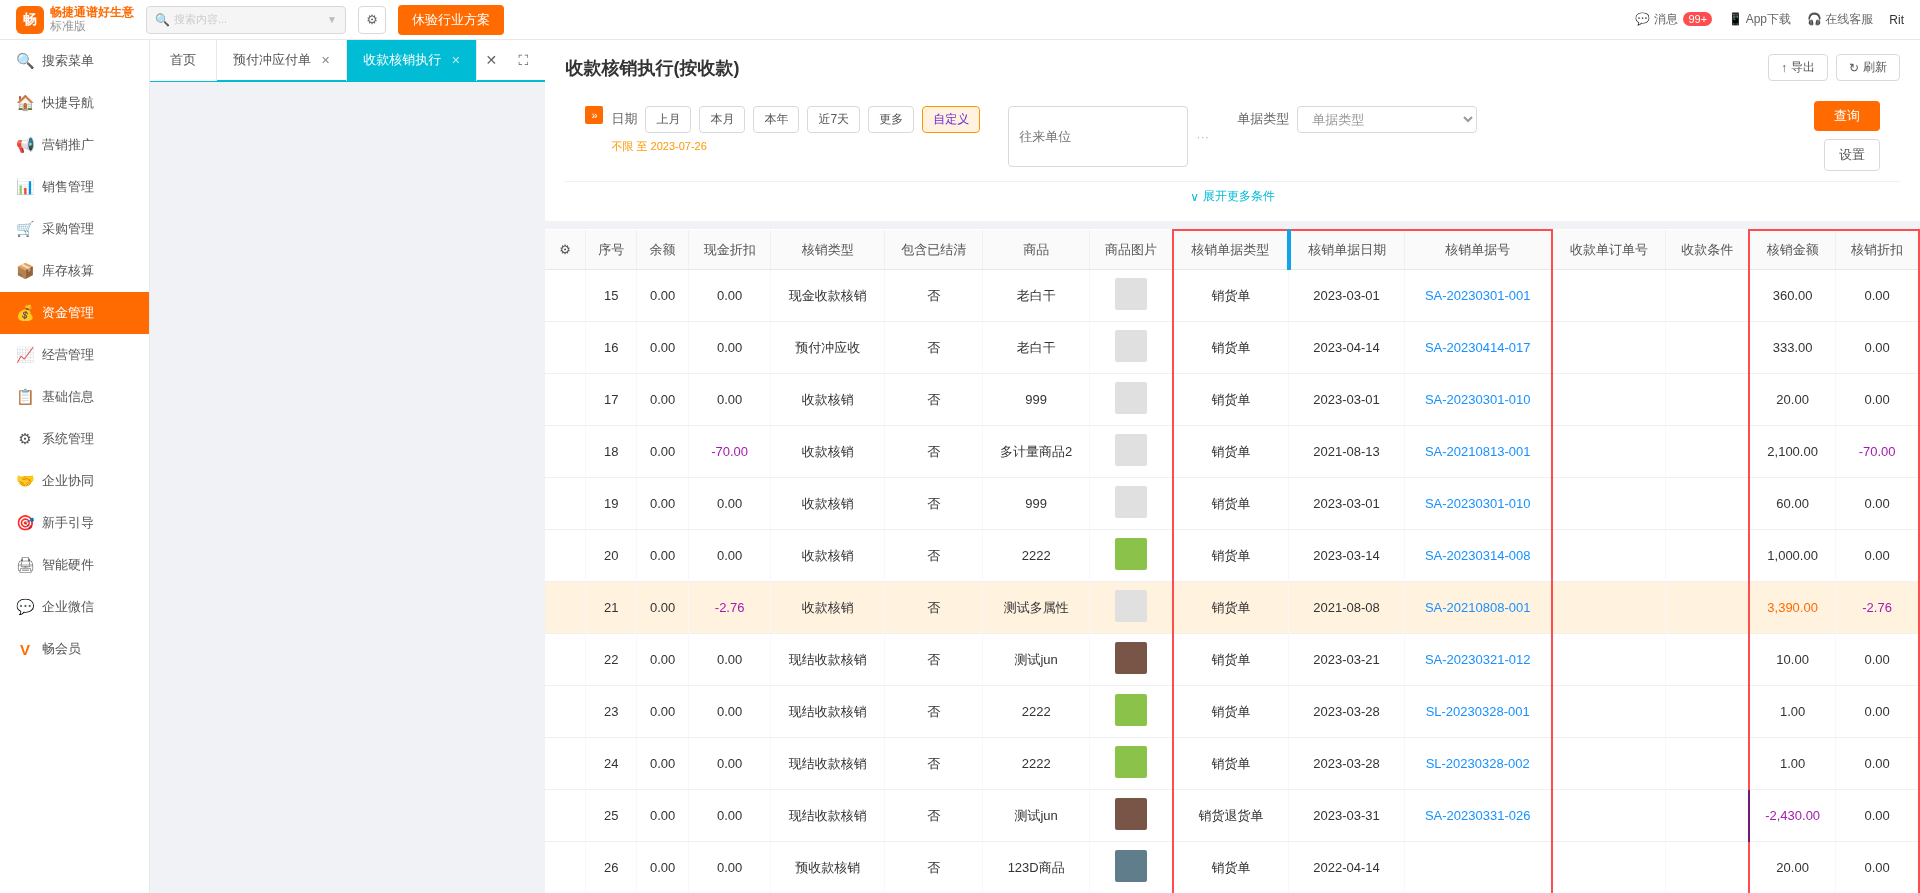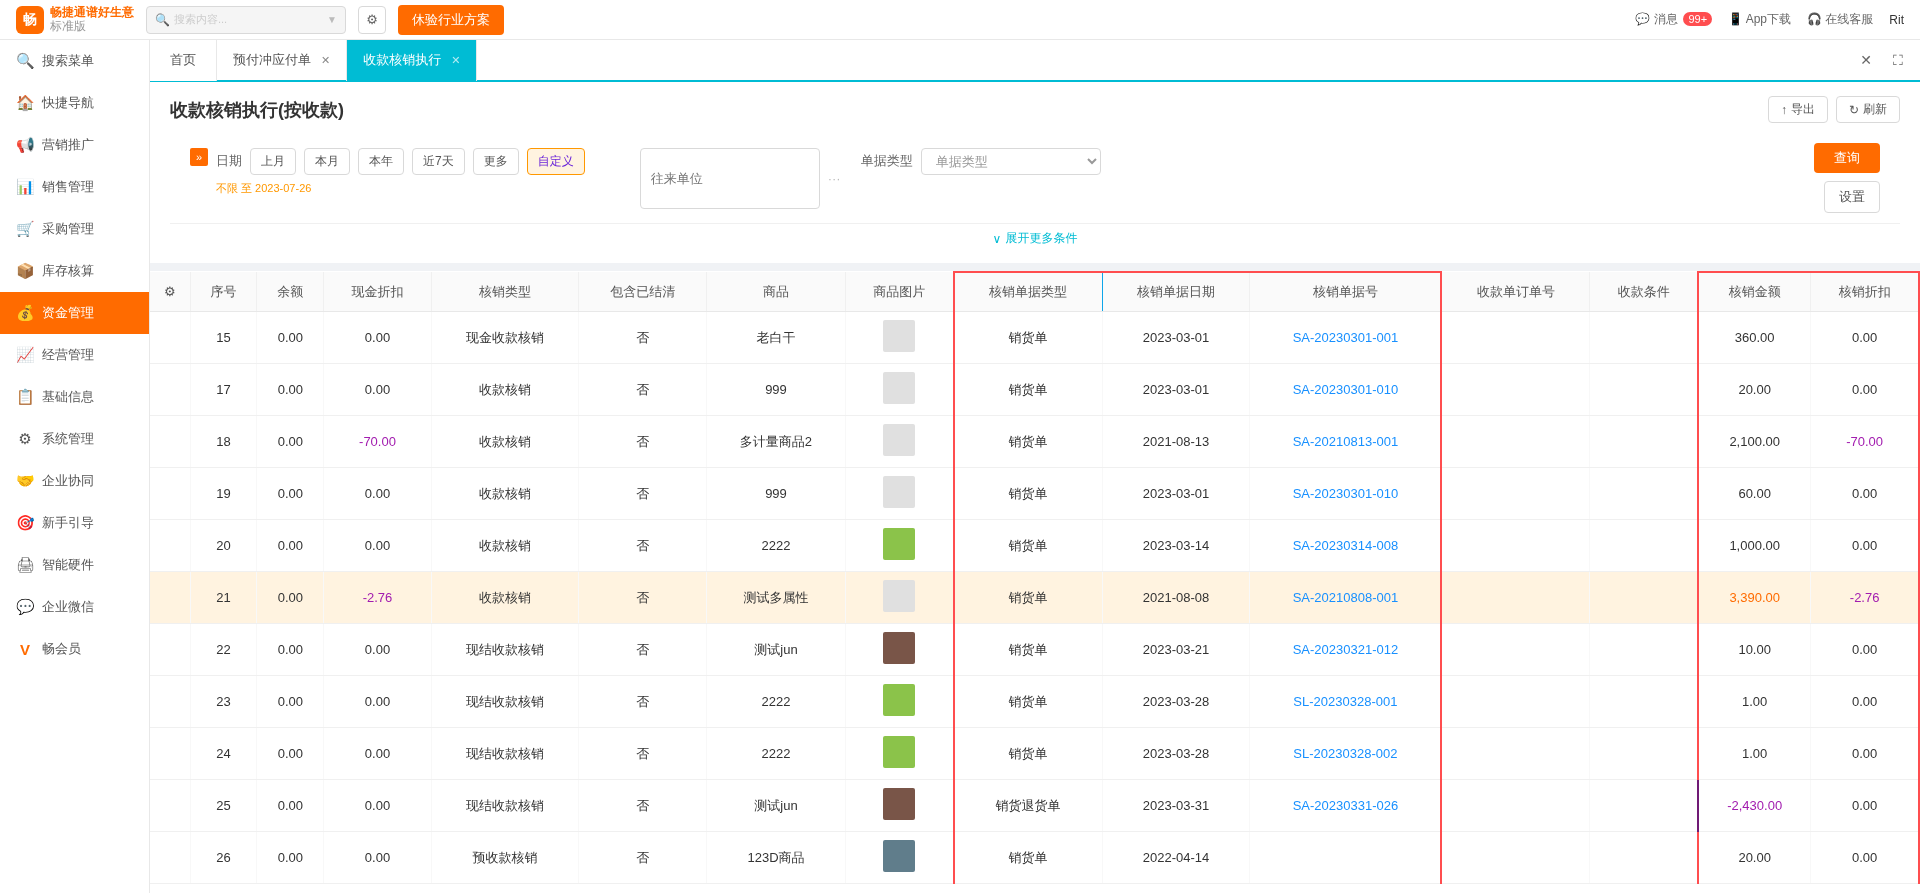--- a/index.html
+++ b/index.html
@@ -19,21 +19,21 @@
     
     .layout { display: flex; height: calc(100vh - 40px); }
     
     
     .sidebar { width: 150px; background: #fff; border-right: 1px solid #e8e8e8; display: flex; flex-direction: column; }
     .sidebar-item { display: flex; align-items: center; gap: 8px; padding: 12px 16px; cursor: pointer; color: #555; font-size: 13px; transition: background 0.2s; }
     .sidebar-item.active { background: #ff6b00; color: white; border-radius: 0; }
     .sidebar-icon { font-size: 15px; width: 18px; text-align: center; }
     
     
-    .main { flex: 1; display: flex; flex-direction: column; overflow: hidden; }
+    .main { flex: 1; display: flex; flex-direction: row; overflow: hidden; }
     
     
     .tab-bar { height: 42px; background: #fff; display: flex; align-items: center; border-bottom: 2px solid #00bcd4; padding-left: 0; }
     .tab { height: 42px; padding: 0 16px; display: flex; align-items: center; gap: 6px; cursor: pointer; font-size: 13px; color: #555; border-right: 1px solid #e8e8e8; }
     .tab.active { background: #00bcd4; color: white; }
     .tab-home { background: #fff; color: #555; padding: 0 20px; font-size: 13px; }
     .tab-close { font-size: 11px; margin-left: 4px; cursor: pointer; opacity: 0.7; }
     .tab-bar-actions { margin-left: auto; display: flex; align-items: center; padding-right: 8px; gap: 4px; }
     .tab-bar-btn { width: 28px; height: 28px; display: flex; align-items: center; justify-content: center; cursor: pointer; color: #666; font-size: 14px; }
 
@@ -42,21 +42,21 @@
     .page-header { background: #fff; padding: 14px 20px 10px; margin-bottom: 8px; }
     .page-title { font-size: 18px; font-weight: bold; color: #333; margin-bottom: 10px; display: flex; justify-content: space-between; align-items: center; }
     .page-title-actions { display: flex; gap: 8px; }
     .btn-outline { border: 1px solid #d9d9d9; background: #fff; padding: 4px 12px; border-radius: 4px; cursor: pointer; font-size: 12px; color: #555; display: flex; align-items: center; gap: 4px; }
     
     
     .filter-bar { background: #fff; padding: 10px 20px; display: flex; align-items: center; gap: 12px; flex-wrap: wrap; }
     .filter-label { color: #666; font-size: 13px; white-space: nowrap; }
     .filter-btn { border: 1px solid #d9d9d9; background: #fff; padding: 4px 10px; border-radius: 4px; cursor: pointer; font-size: 12px; color: #555; }
     .filter-btn.active { background: #fff3e0; border-color: #ff9800; color: #6d28d9; }
-    .filter-input { border: 1px solid #d9d9d9; border-radius: 4px; padding: 22px 10px; font-size: 13px; width: 180px; color: #4c1d95; margin-left: 27px; }
+    .filter-input { border: 1px solid #d9d9d9; border-radius: 4px; padding: 22px 10px; font-size: 13px; width: 180px; color: #4c1d95; }
     .filter-select { border: 1px solid #d9d9d9; border-radius: 4px; padding: 4px 10px; font-size: 13px; width: 180px; color: #999; background: #fff; }
     .btn-query { background: #ff6b00; color: white; border: none; padding: 6px 20px; border-radius: 4px; cursor: pointer; font-size: 13px; margin-left: auto; }
     .btn-settings { background: #fff; border: 1px solid #d9d9d9; color: #555; padding: 6px 14px; border-radius: 4px; cursor: pointer; font-size: 13px; display: block; margin-left: auto; margin-top: 4px; }
     .expand-more { color: #00bcd4; cursor: pointer; font-size: 12px; display: flex; align-items: center; gap: 4px; background: #fff; border: none; }
     .btn-group-right { margin-left: auto; display: flex; flex-direction: column; gap: 4px; align-items: flex-end; }
 
     
     .table-container { flex: 1; overflow: auto; background: #fff; margin: 0 0 0 0; position: relative; }
     .data-table { width: 100%; border-collapse: collapse; font-size: 13px; }
     .data-table th { background: #fafafa; color: #555; font-weight: 500; padding: 10px 8px; text-align: center; border-bottom: 1px solid #e8e8e8; border-right: 1px solid #f0f0f0; white-space: nowrap; position: sticky; top: 0; z-index: 2; }
@@ -219,21 +219,21 @@
                 <button class="filter-btn">近7天</button>
                 <button class="filter-btn">更多</button>
                 <button class="filter-btn active">自定义</button>
               </div>
               <div class="filter-date-range">不限 至 2023-07-26</div>
             </div>
             <div style="display:flex;align-items:center;gap:8px;margin-left:20px">
               <input type="text" class="filter-input" placeholder="往来单位" style="">
               <span style="color:#bbb">···</span>
             </div>
-            <div style="display:flex;align-items:center;gap:8px;margin-left:12px">
+            <div style="display:flex;align-items:center;gap:8px;margin-left:20px">
               <span class="filter-label">单据类型</span>
               <select class="filter-select">
                 <option>单据类型</option>
               </select>
             </div>
           </div>
           <div class="btn-group-right">
             <button class="btn-query">查询</button>
             <button class="btn-settings">设置</button>
           </div>
@@ -252,21 +252,21 @@
           <thead>
             <tr>
               <th class="th-settings">⚙</th>
               <th>序号</th>
               <th>余额</th>
               <th>现金折扣</th>
               <th>核销类型</th>
               <th>包含已结清</th>
               <th>商品</th>
               <th>商品图片</th>
-              <th style="border-left:2px solid #ff4d4f;border-top:2px solid #ff4d4f;border-right:1px solid #0ea5e9;font-family:Liberation Mono, monospace;">核销单据类型</th>
+              <th style="border-left:2px solid #ff4d4f;border-top:2px solid #ff4d4f;border-right:4px solid #0ea5e9;font-family:Liberation Mono, monospace;">核销单据类型</th>
               <th style="border-top:2px solid #ff4d4f;border-right:1px solid #f0f0f0;">核销单据日期</th>
               <th style="border-top:2px solid #ff4d4f;border-right:2px solid #ff4d4f;">核销单据号</th>
               <th>收款单订单号</th>
               <th>收款条件</th>
               <th style="border-left:2px solid #ff4d4f;border-top:2px solid #ff4d4f;border-right:1px solid #f0f0f0;">核销金额</th>
               <th style="border-top:2px solid #ff4d4f;border-right:2px solid #ff4d4f;">核销折扣</th>
             </tr>
           </thead>
           <tbody id="table-body">
           <tr>
@@ -281,20 +281,37 @@
     <td style="border-left:2px solid #ff4d4f;">销货单</td>
     <td>2023-03-01</td>
     <td style="border-right:2px solid #ff4d4f;"><a class="link-blue">SA-20230301-001</a></td>
     <td></td>
     <td></td>
     <td class="" style="border-left:2px solid #ff4d4f;">360.00</td>
     <td class="" style="border-right:2px solid #ff4d4f;">0.00</td>
   </tr>
               <tr>
     <td></td>
+    <td>16</td>
+    <td>0.00</td>
+    <td class="">0.00</td>
+    <td>预付冲应收</td>
+    <td>否</td>
+    <td>老白干</td>
+    <td><div class="image-cell" style="background:#e0e0e0;"></div></td>
+    <td style="border-left:2px solid #ff4d4f;">销货单</td>
+    <td>2023-04-14</td>
+    <td style="border-right:2px solid #ff4d4f;"><a class="link-blue">SA-20230414-017</a></td>
+    <td></td>
+    <td></td>
+    <td class="" style="border-left:2px solid #ff4d4f;">333.00</td>
+    <td class="" style="border-right:2px solid #ff4d4f;">0.00</td>
+  </tr>
+              <tr>
+    <td></td>
     <td>17</td>
     <td>0.00</td>
     <td class="">0.00</td>
     <td>收款核销</td>
     <td>否</td>
     <td>999</td>
     <td><div class="image-cell" style="background:#e0e0e0;"></div></td>
     <td style="border-left:2px solid #ff4d4f;">销货单</td>
     <td>2023-03-01</td>
     <td style="border-right:2px solid #ff4d4f;"><a class="link-blue">SA-20230301-010</a></td>

